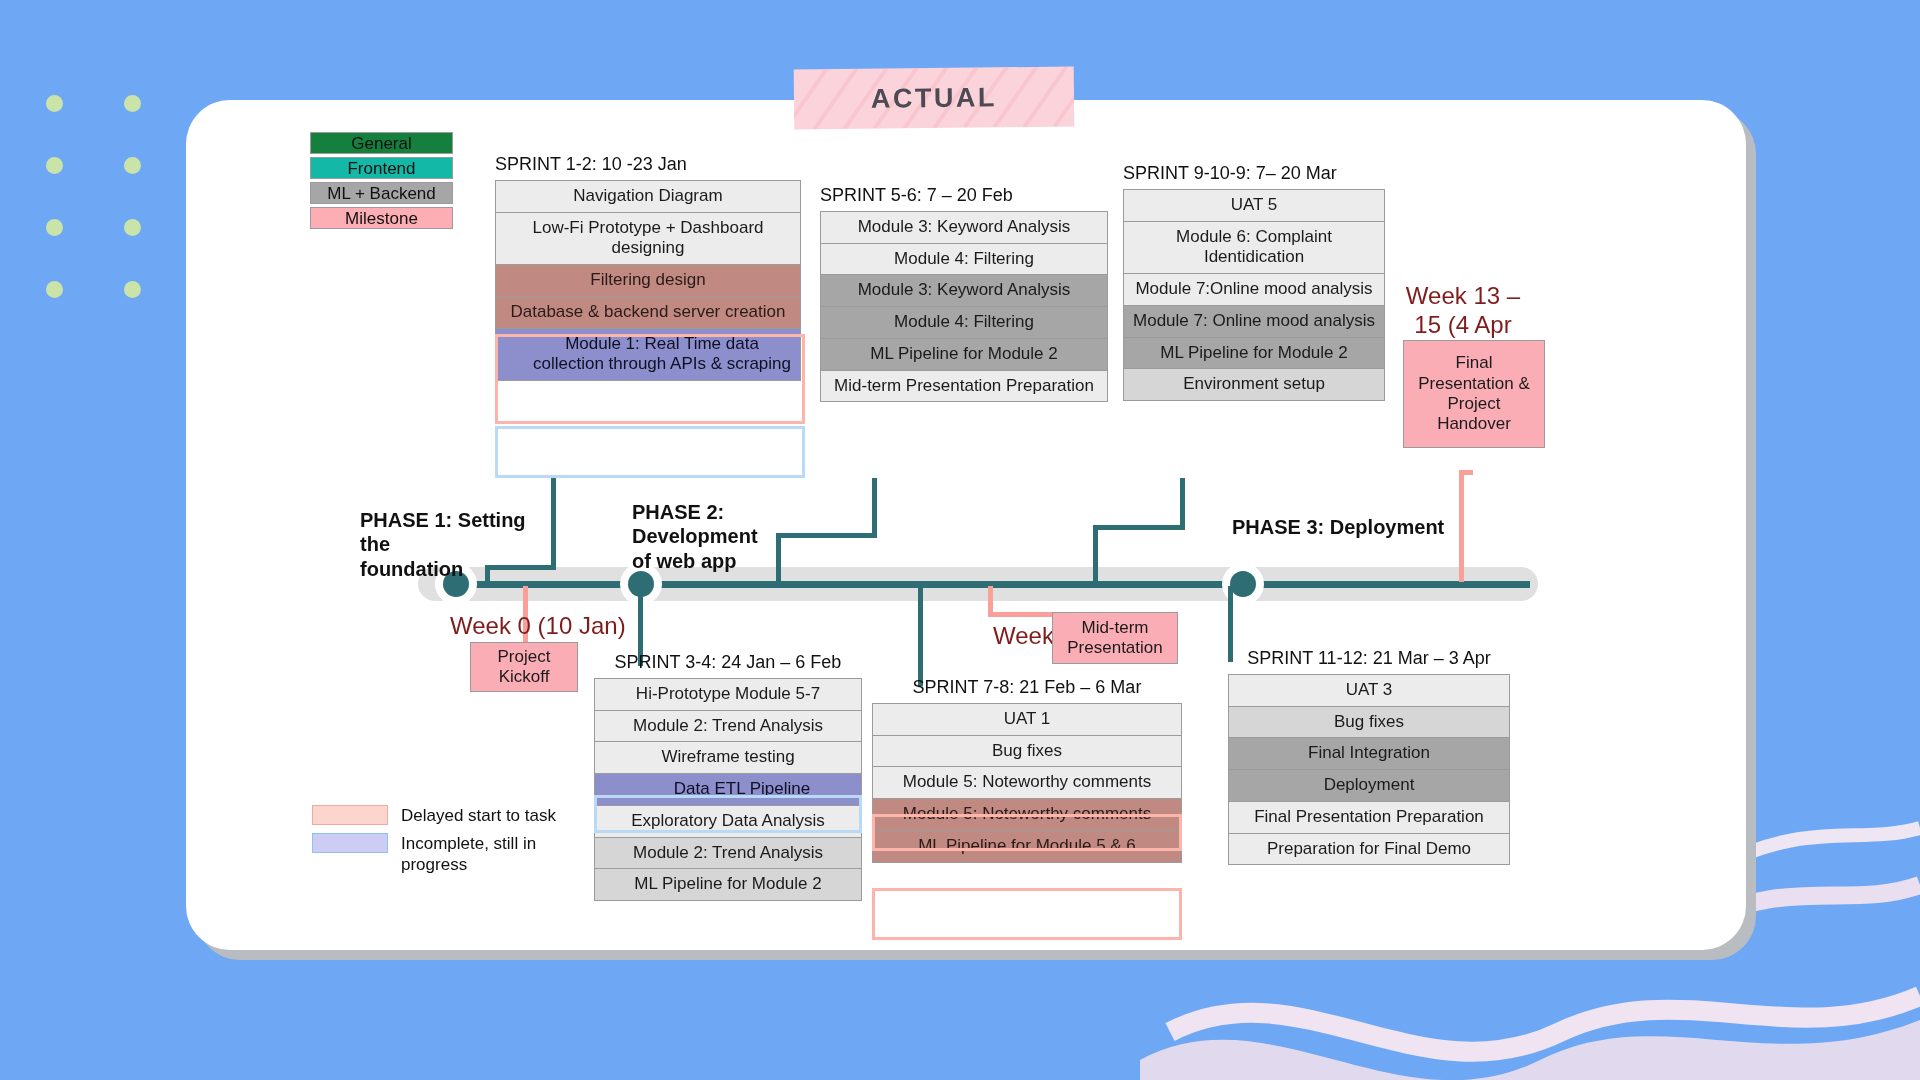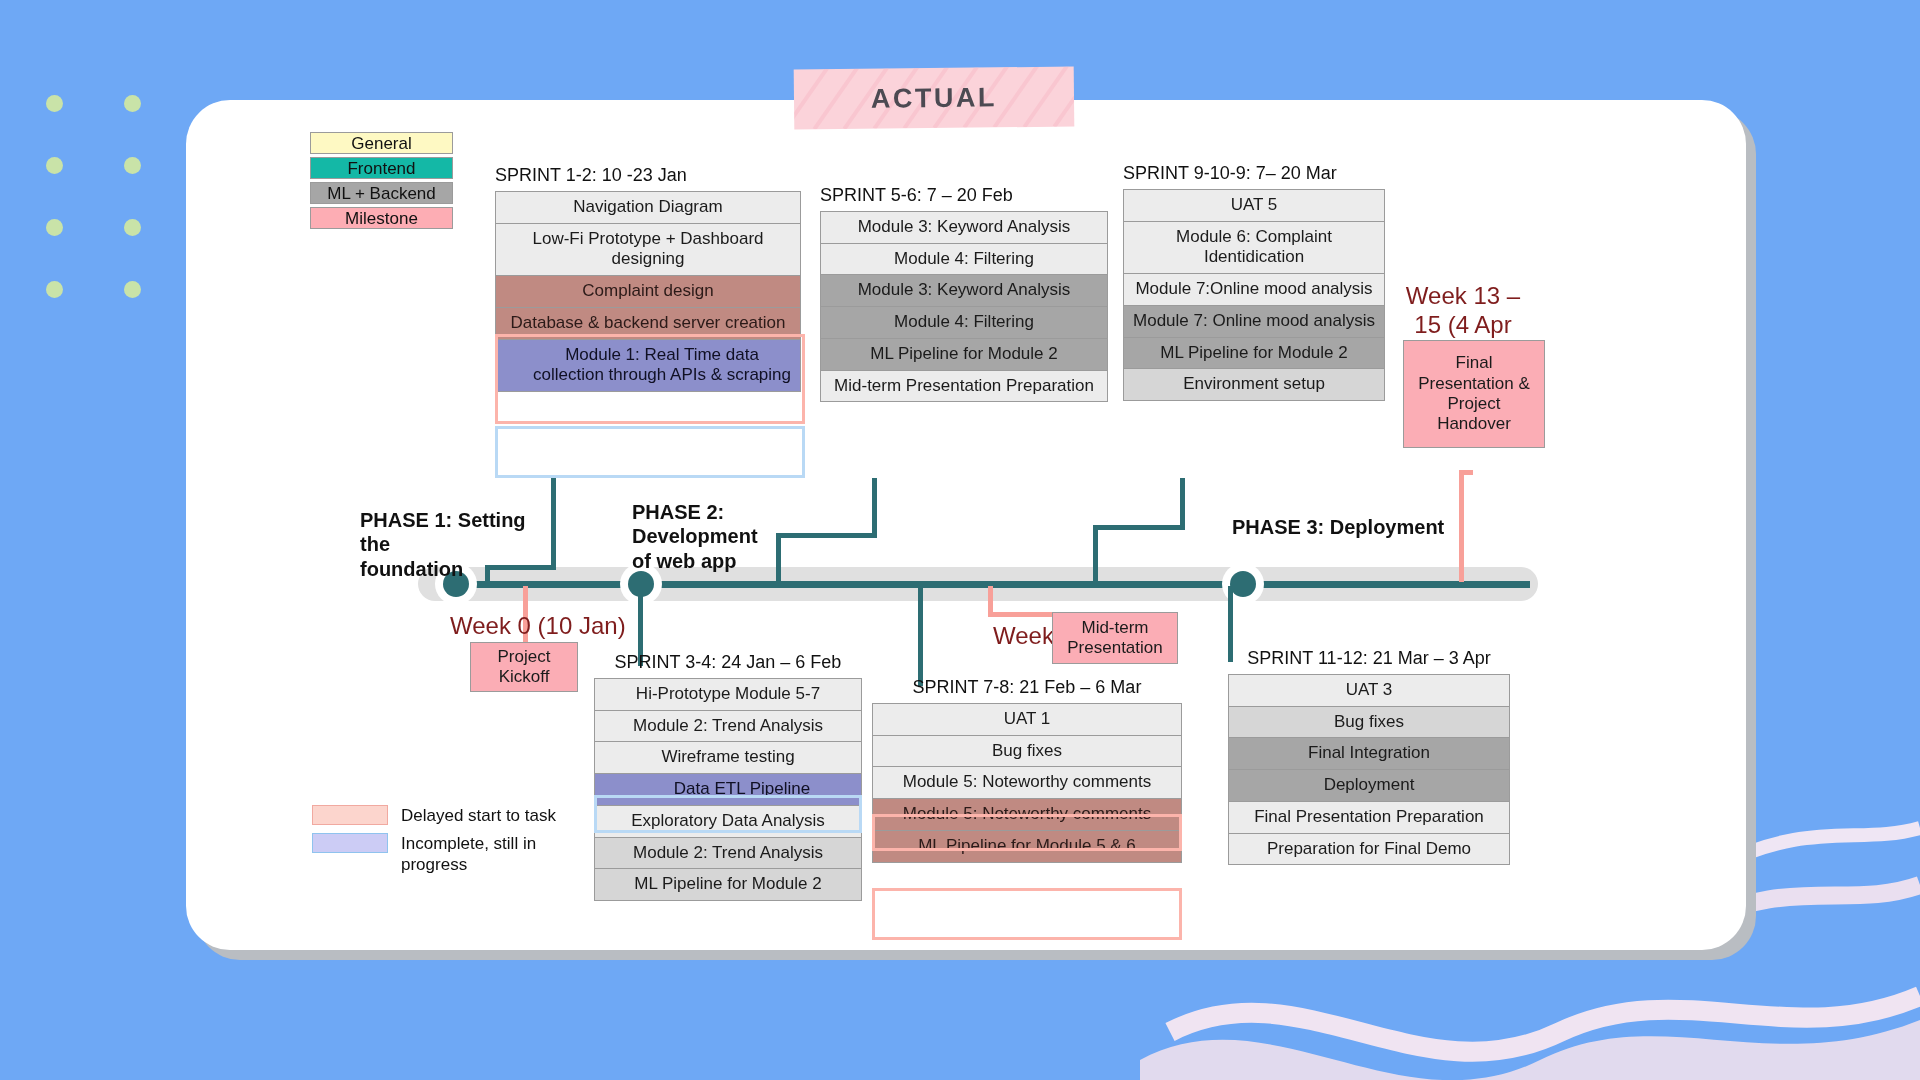--- a/index.html
+++ b/index.html
@@ -33,21 +33,21 @@
   .tape-text{
     position:relative;z-index:2;
     font-weight:bold;font-size:27px;letter-spacing:2.5px;color:#4c4a52;
   }
   
   .legend-top{position:absolute;left:310px;top:132px;width:143px;}
   .legend-top .chip{
     height:22px;line-height:22px;text-align:center;font-size:17px;color:#111;
     border:1px solid #9b9b9b;margin-bottom:3px;box-sizing:border-box;
   }
-  .c-general{background:#fef9c3;}
+  .c-general{background:#15803d;}
   .c-frontend{background:#14b8a6;}
   .c-mlbackend{background:#a6a6a6;}
   .c-milestone{background:#fdadb4;}
   
   .legend-bot{position:absolute;left:312px;top:805px;width:260px;font-size:17px;color:#111;}
   .legend-bot .row{display:flex;align-items:flex-start;margin-bottom:7px;}
   .legend-bot .sw{width:76px;height:20px;flex:0 0 76px;margin-right:13px;box-sizing:border-box;}
   .sw-delay{background:#fcd5cd;border:1px solid #f1a9a0;}
   .sw-incomp{background:#ccccf5;border:1px solid #8fc3ee;}
   .legend-bot .lbl{line-height:21px;}
@@ -203,26 +203,26 @@
 <div class="conn" style="left:918px;top:586px;width:5px;height:100px;"></div>
 
 <div class="conn" style="left:1228px;top:586px;width:5px;height:76px;"></div>
 
 <div class="conn pink" style="left:523px;top:586px;width:5px;height:56px;"></div>
 <div class="conn pink" style="left:988px;top:586px;width:5px;height:28px;"></div>
 <div class="conn pink" style="left:988px;top:612px;width:64px;height:5px;"></div>
 <div class="conn pink" style="left:1459px;top:470px;width:5px;height:112px;"></div>
 <div class="conn pink" style="left:1459px;top:470px;width:14px;height:5px;"></div>
 
-<div class="sprint" style="left:495px;top:165px;width:306px;">
+<div class="sprint" style="left:495px;top:154px;width:306px;">
   <div class="hdr">SPRINT 1-2: 10 -23 Jan</div>
   <div class="box" style="position:relative;">
     <div class="r general">Navigation Diagram</div>
     <div class="r general">Low-Fi Prototype + Dashboard designing</div>
-    <div class="r delay">Complaint design</div>
+    <div class="r delay">Filtering design</div>
     <div class="r delay">Database &amp; backend server creation</div>
     <div class="r incomp">Module 1: Real Time data collection through APIs &amp; scraping</div>
   </div>
 </div>
 <div class="ovl delay" style="left:495px;top:334px;width:310px;height:90px;"></div>
 <div class="ovl incomp" style="left:495px;top:426px;width:310px;height:52px;"></div>
 
 <div class="sprint" style="left:820px;top:185px;width:288px;">
   <div class="hdr">SPRINT 5-6: 7 – 20 Feb</div>
   <div class="box">

